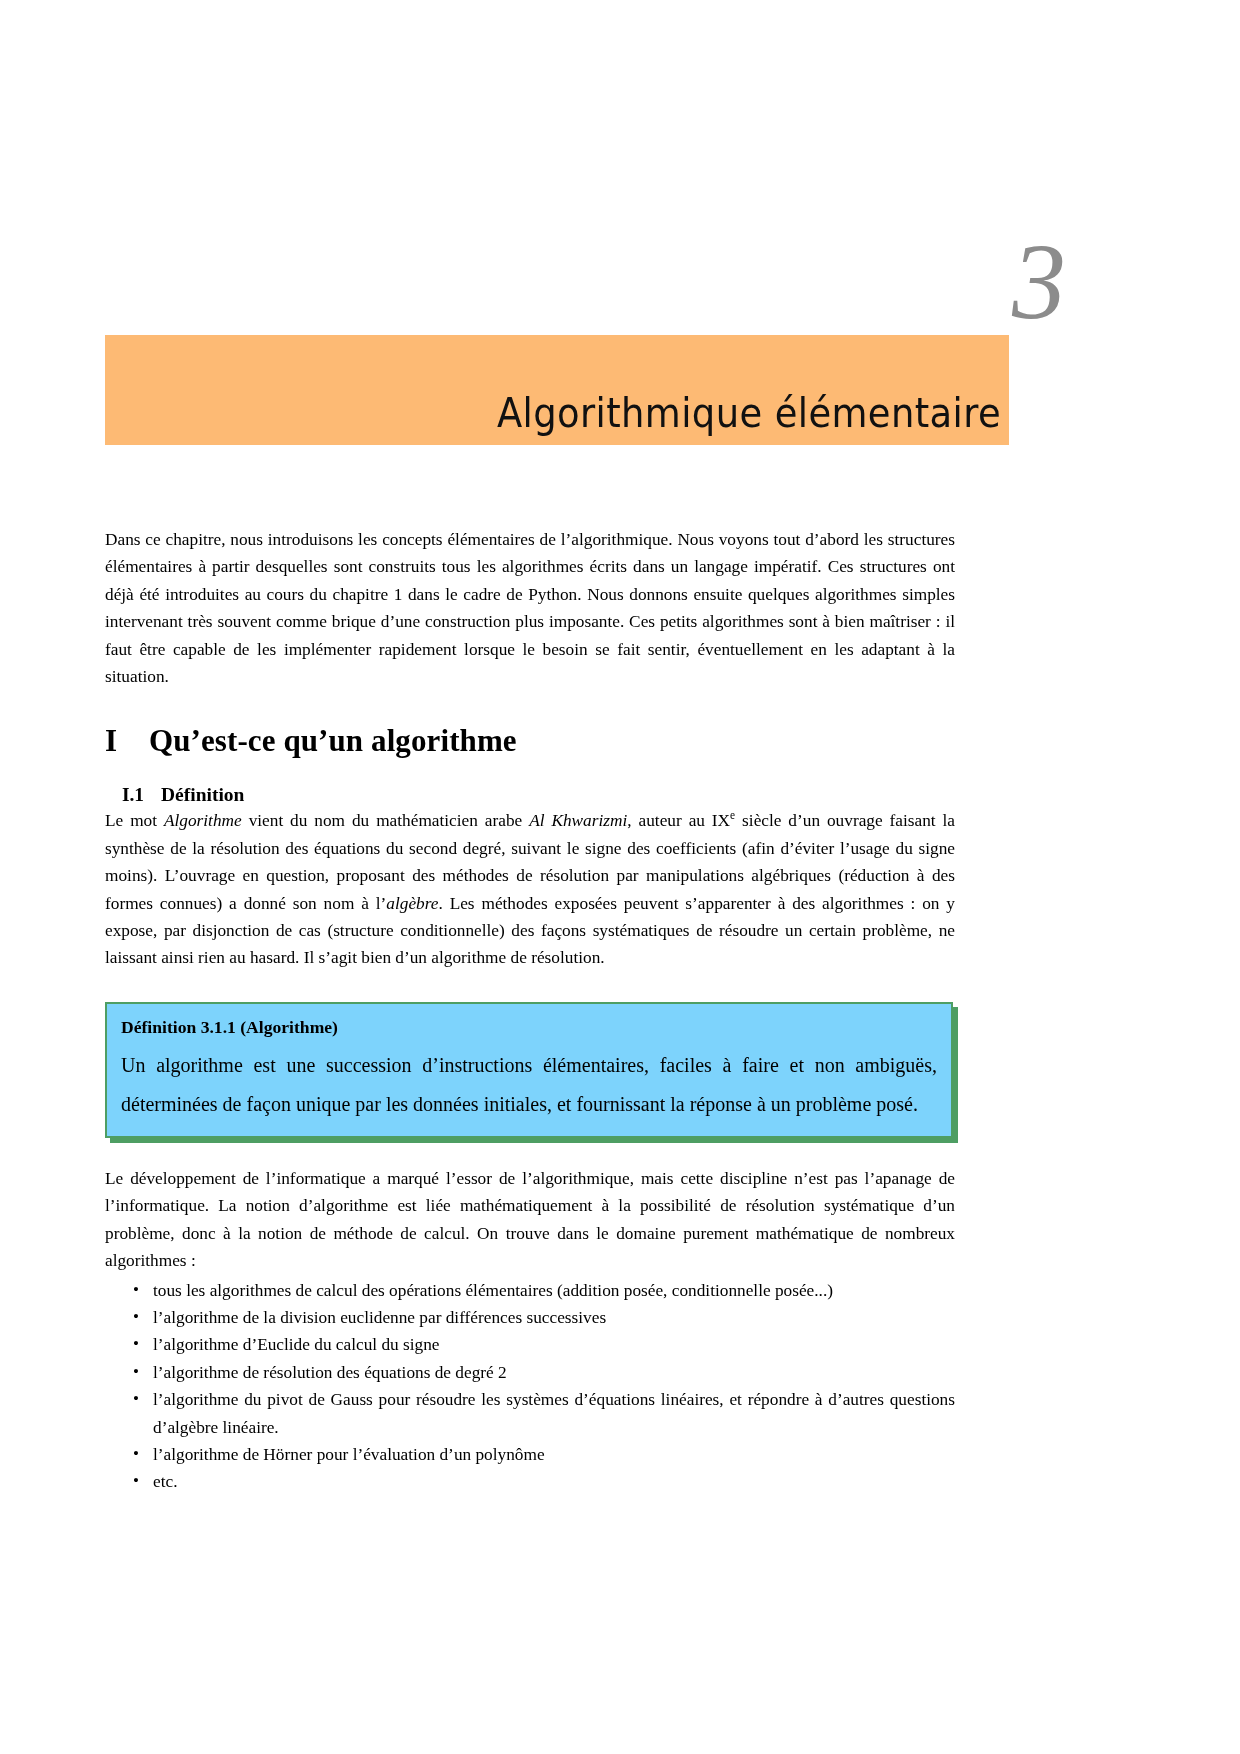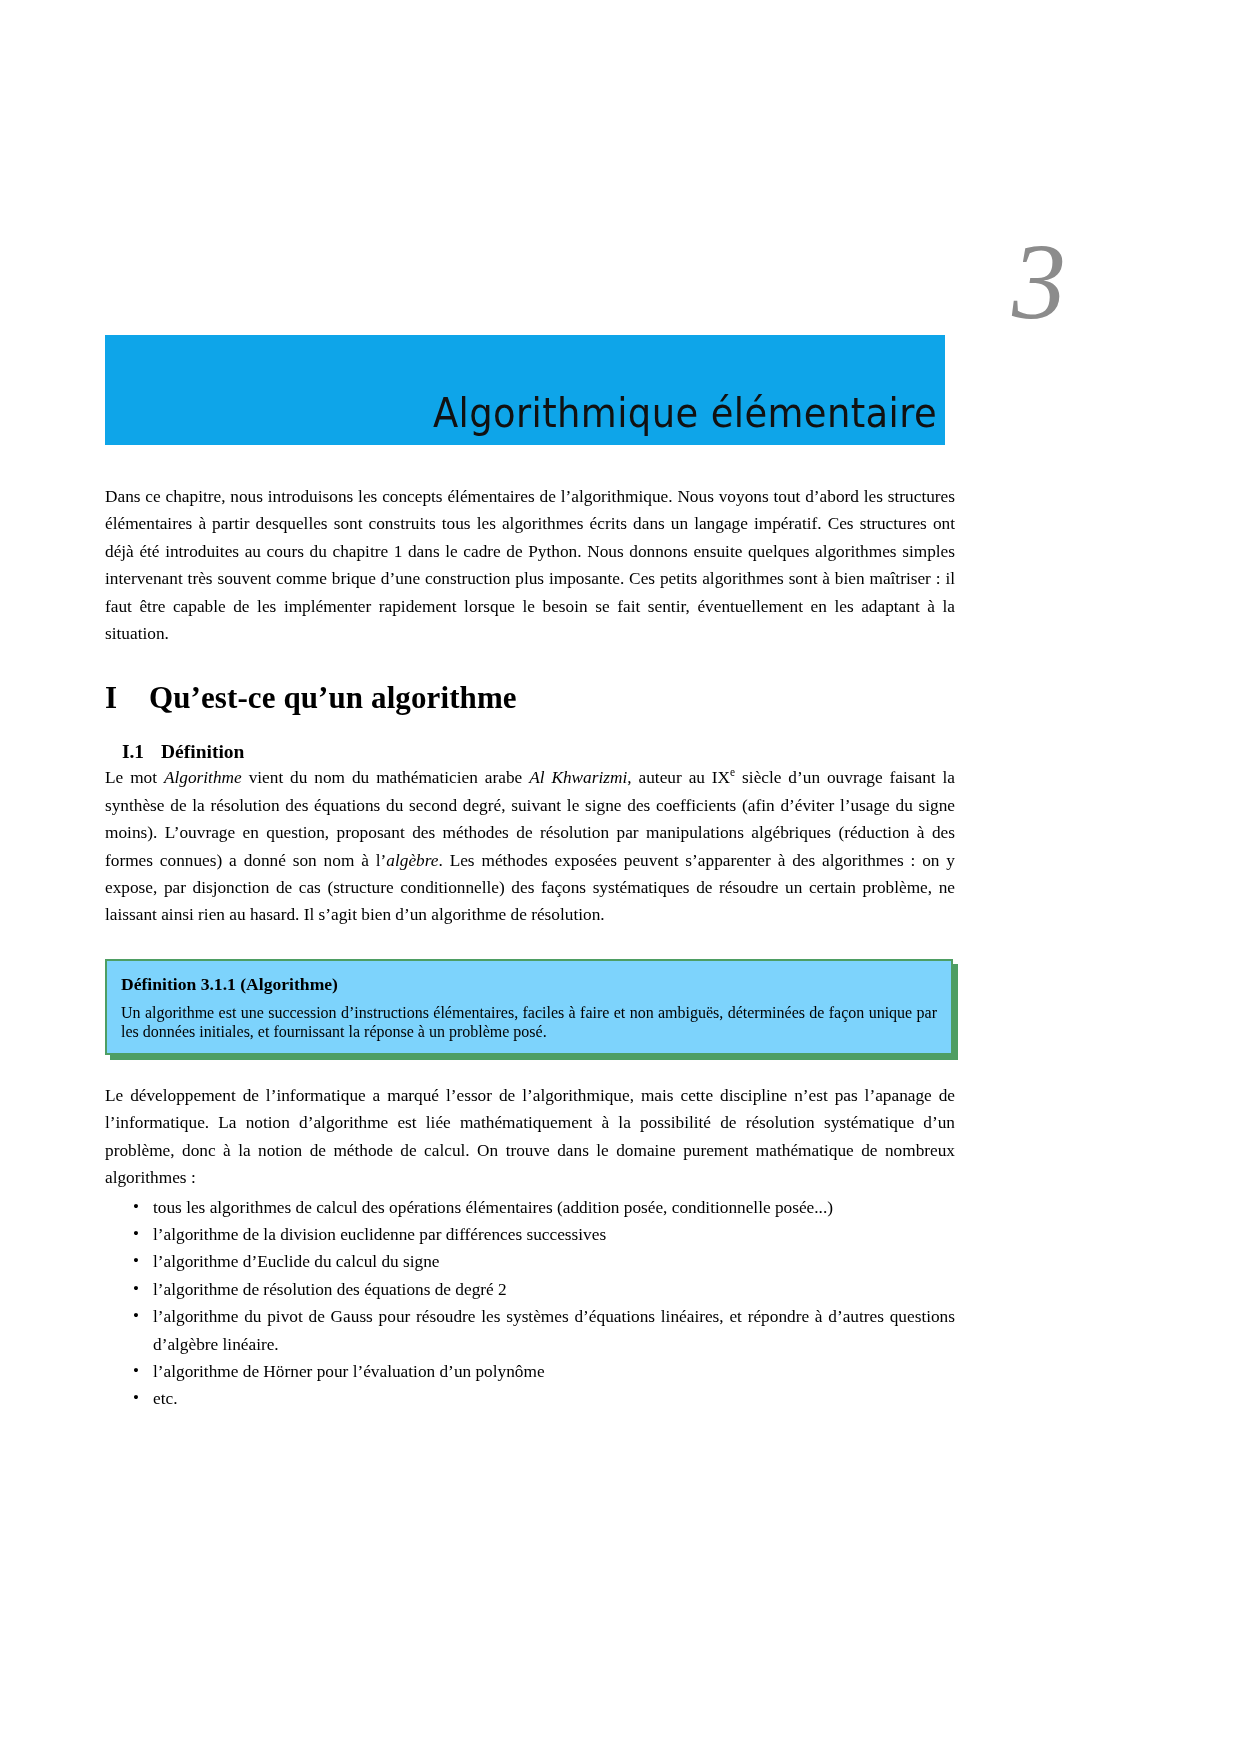--- a/index.html
+++ b/index.html
@@ -21,23 +21,23 @@
     left: 0; top: 0;
     width: 1240px;
     height: 1754px;
   }
 
   
   .chapter-header {
     position: absolute;
     left: 105px;
     top: 335px;
-    width: 840px;
+    width: 904px;
     height: 110px;
-    background: #0ea5e9;
+    background: #fdba74;
   }
   .chapter-number {
     position: absolute;
     left: 1012px;
     top: 228px;
     width: 120px;
     font-family: "Liberation Serif", "DejaVu Serif", serif;
     font-style: italic;
     font-size: 108px;
     line-height: 108px;
@@ -57,21 +57,21 @@
     line-height: 48px;
     font-weight: 400;
     letter-spacing: 0.4px;
     color: #111111;
   }
 
   
   .content {
     position: absolute;
     left: 105px;
-    top: 483px;
+    top: 526px;
     width: 850px;
     font-family: Liberation Serif, serif;
   }
   p.body {
     margin: 0 0 0 0;
     font-size: 17.3px;
     line-height: 27.4px;
     text-align: justify;
     text-justify: inter-word;
     hyphens: manual;
@@ -120,22 +120,22 @@
     box-sizing: border-box;
     width: 848px;
   }
   .def-title {
     font-size: 17.6px;
     line-height: 26px;
     font-weight: bold;
     margin: 0 0 6px 0;
   }
   .def-body {
-    font-size: 16px;
-    line-height: 19px;
+    font-size: 20px;
+    line-height: 39px;
     text-align: justify;
     margin: 0;
   }
 
   
   ul.items {
     list-style: none;
     margin: 2px 0 0 0;
     padding: 0;
   }

